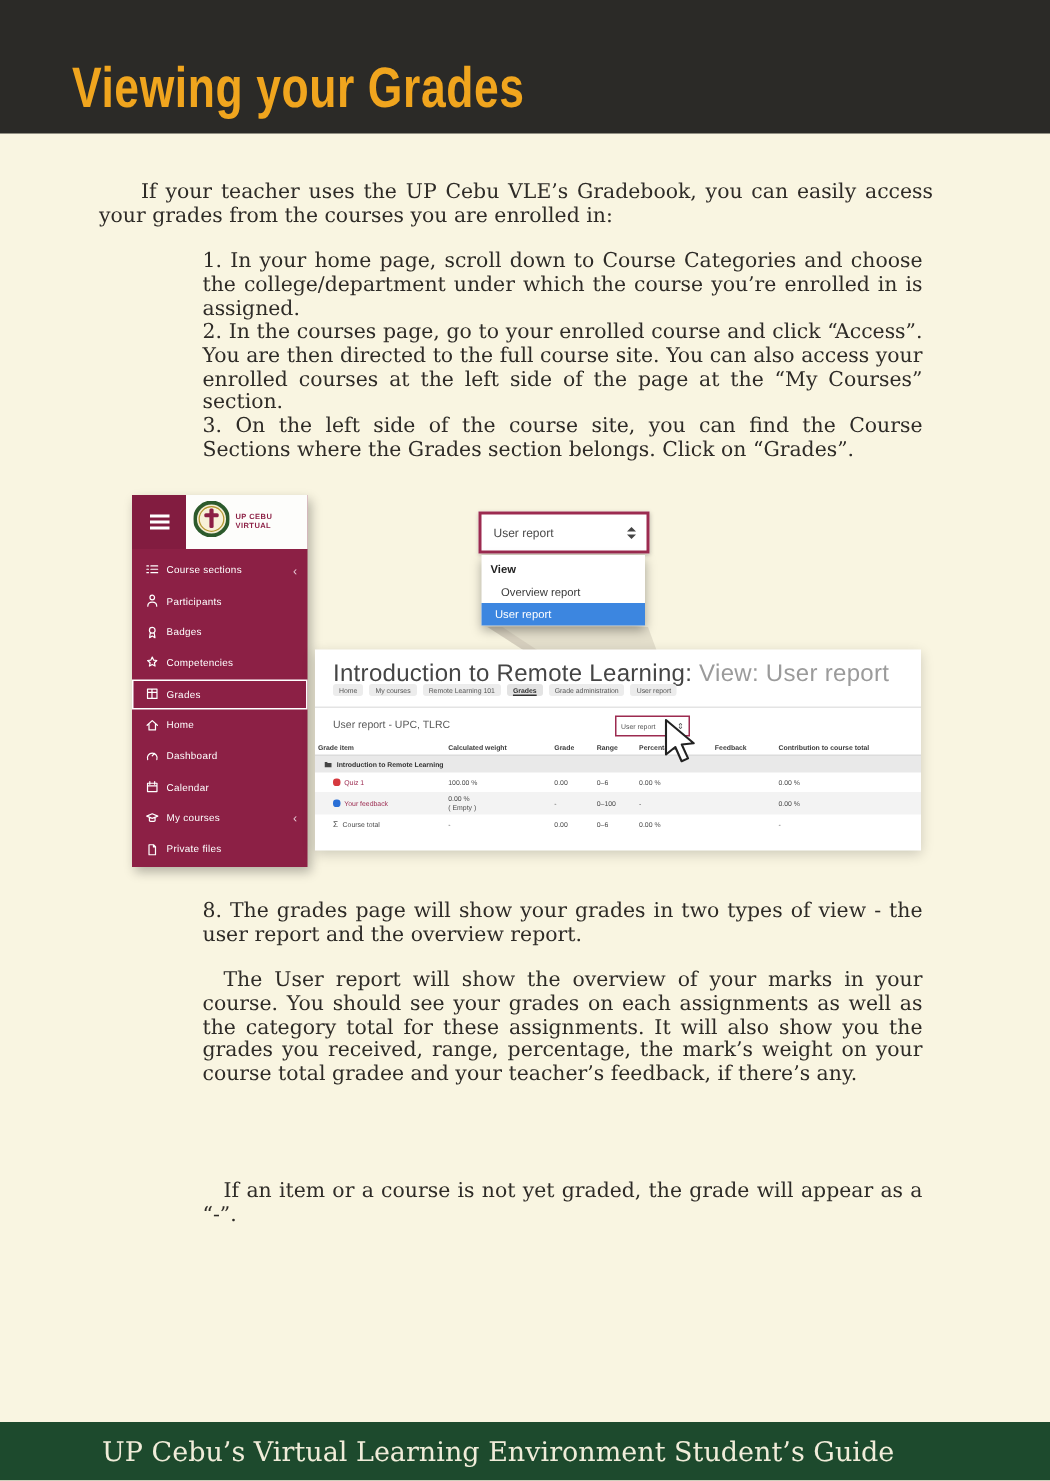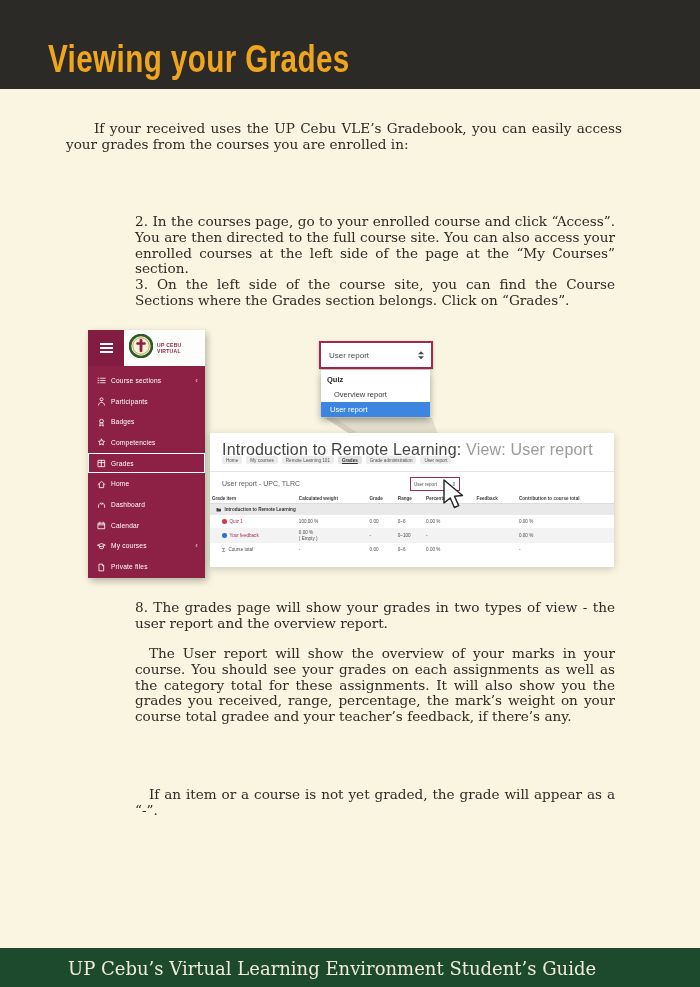--- a/index.html
+++ b/index.html
@@ -100,21 +100,22 @@
 </style>
 </head>
 <body>
 
 <div class="page">
 
   <div class="hdr">
     <h1>Viewing your Grades</h1>
   </div>
 
-  <p class="para intro">If your received uses the UP Cebu VLE’s Gradebook, you can easily access your grades from the courses you are enrolled in:</p>
+  <p class="para intro">If your teacher uses the UP Cebu VLE’s Gradebook, you can easily access your grades from the courses you are enrolled in:</p>
+  <p class="para step s1">1. In your home page, scroll down to Course Categories and choose the college/department under which the course you’re enrolled in is assigned.</p>
   <p class="para step s2">2. In the courses page, go to your enrolled course and click “Access”. You are then directed to the full course site. You can also access your enrolled courses at the left side of the page at the “My Courses” section.</p>
   <p class="para step s3">3. On the left side of the course site, you can find the Course Sections where the Grades section belongs. Click on “Grades”.</p>
 
   <div class="fig">
 
     <div class="sb">
       <div class="sb-top">
         <div class="burger">
             <i></i>
           </div>
@@ -293,21 +294,21 @@
 
     <div class="callout">
       <div class="cselect">
         <span class="val">User report</span>
         <span class="arrows">
             <b class="up"></b>
             <b class="dn"></b>
           </span>
       </div>
       <div class="cmenu">
-        <div class="copt head">Quiz</div>
+        <div class="copt head">View</div>
         <div id="copts">
             <div class="copt opt">Overview report</div>
             <div class="copt opt sel">User report</div>
           </div>
       </div>
     </div>
 
     <svg class="overlay" viewBox="0 0 532 249">
       <path d="M356 150 l0 23 6.2-5 4.2 9.5 4.3-1.9 -4.2-9.3 8-0.8 z" fill="#fff" stroke="#222" stroke-width="1.4" stroke-linejoin="round"></path>
     </svg>

